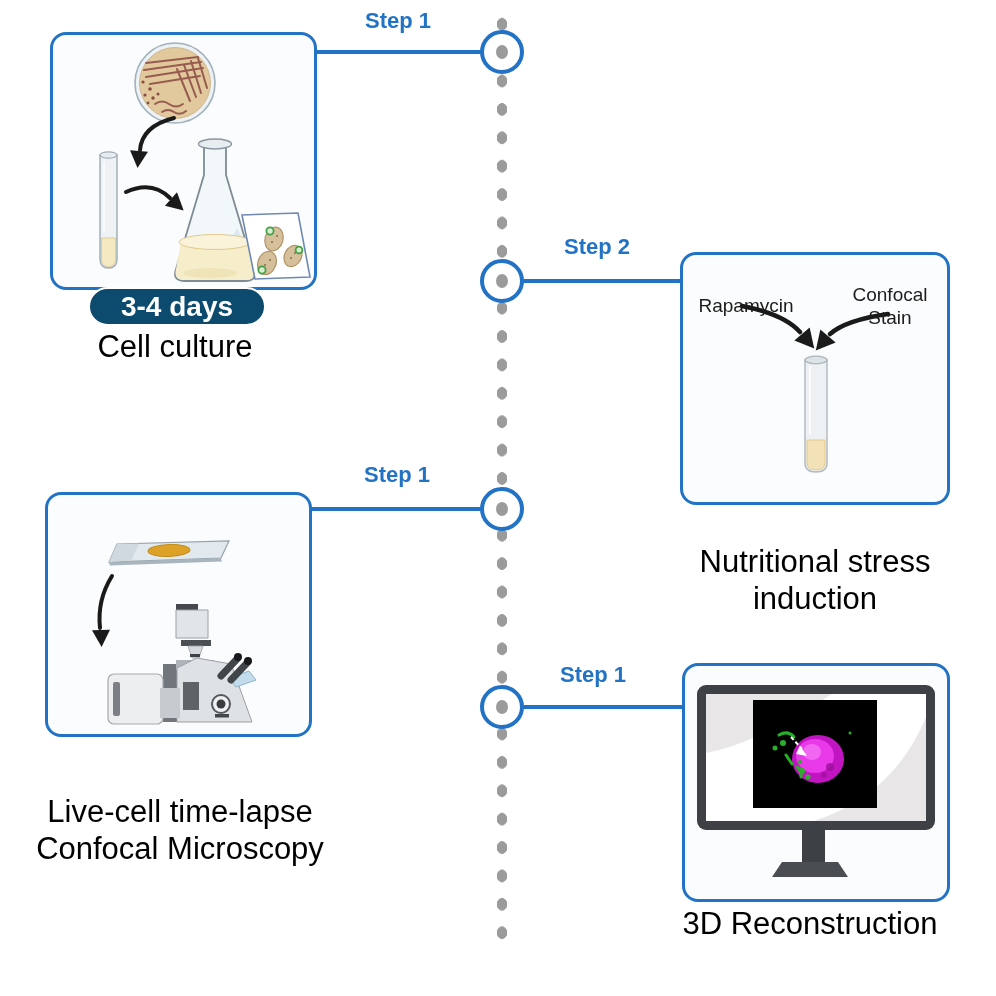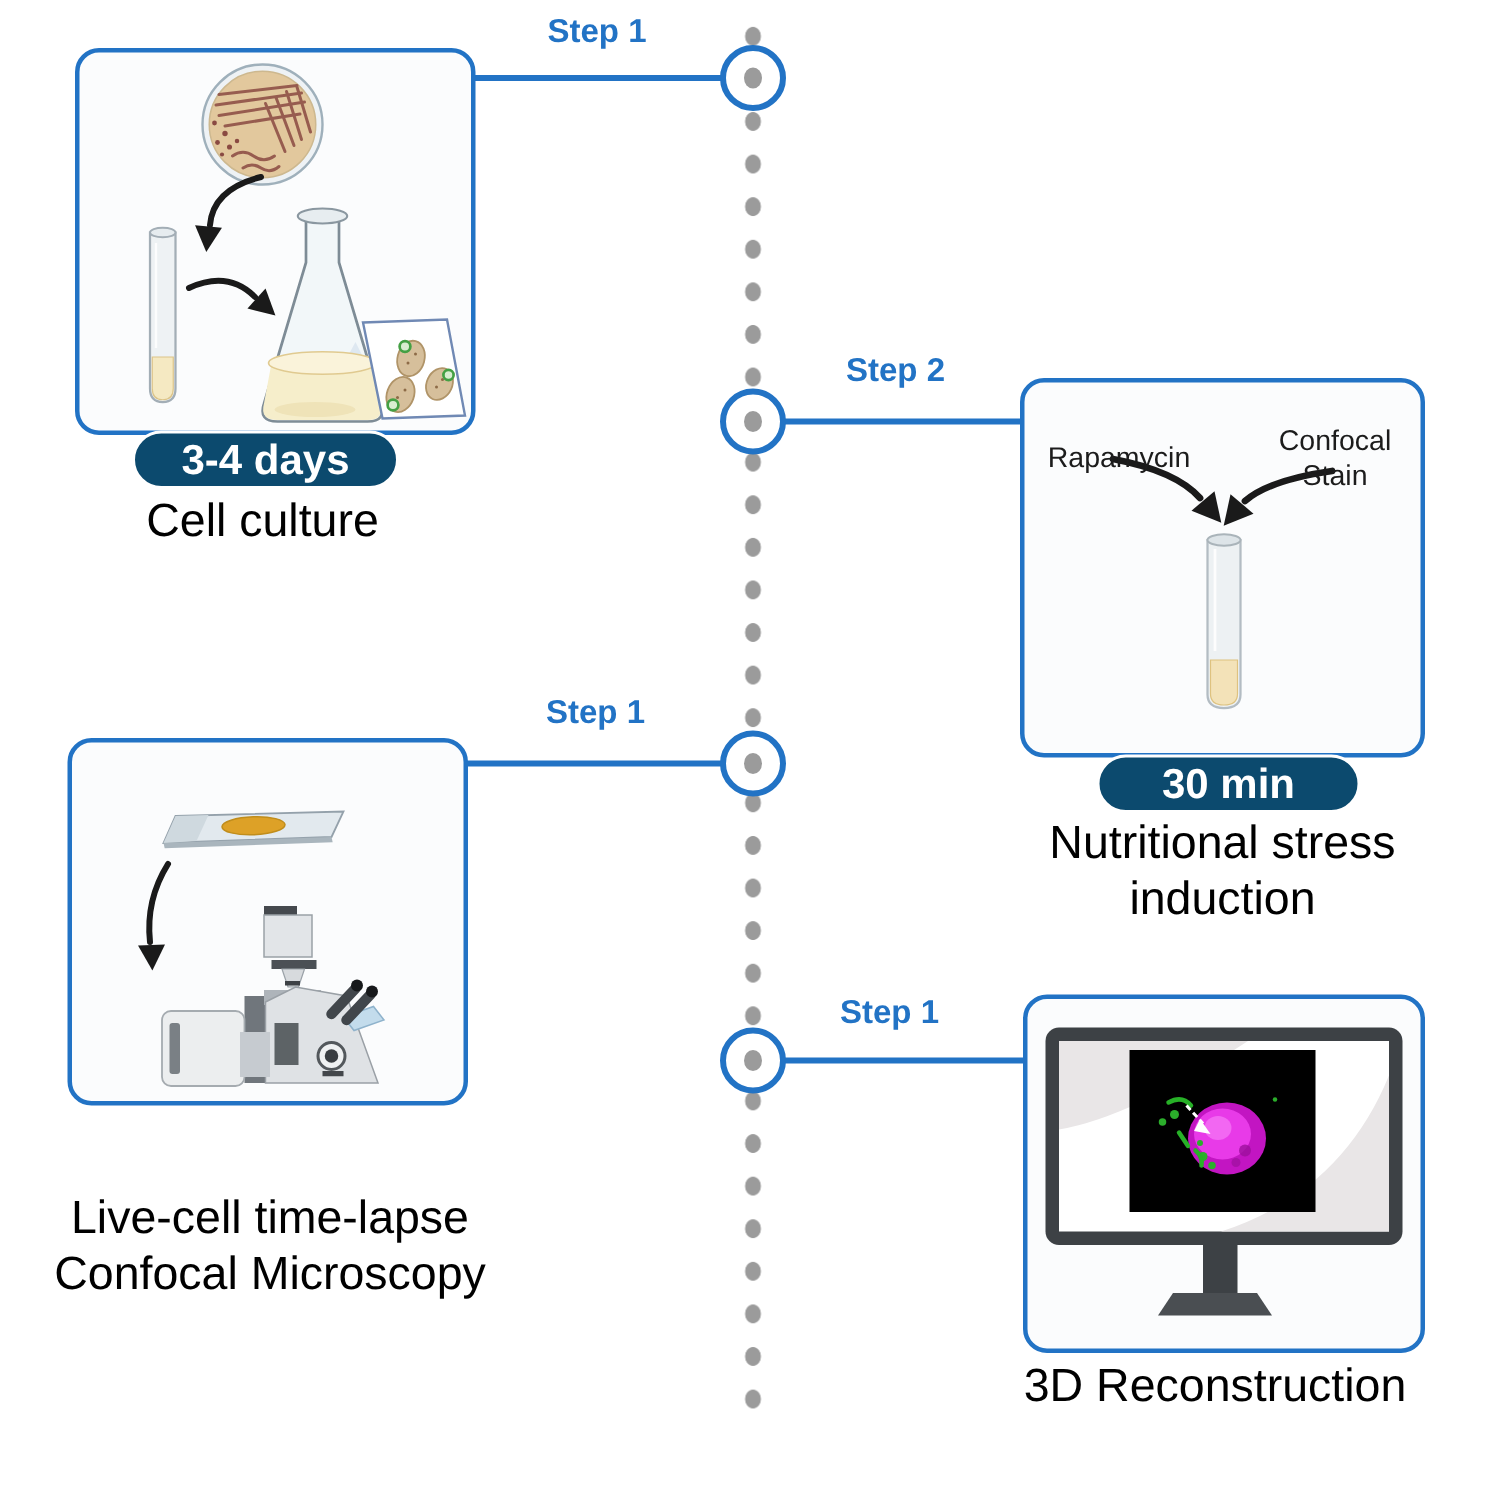--- a/index.html
+++ b/index.html
@@ -245,21 +245,20 @@
       <line x1="109" y1="74" x2="120" y2="86" stroke="#ffffff" stroke-width="2" stroke-dasharray="4 2.5"></line>
       <polygon points="118,83 125,93 114,91" fill="#ffffff"></polygon>
     </g>
   </svg>
 
   <div class="reagent-label" style="left:686px;top:294px;width:120px;">Rapamycin</div>
   <div class="reagent-label" style="left:830px;top:283px;width:120px;">Confocal</div>
   <div class="reagent-label" style="left:830px;top:306px;width:120px;">Stain</div>
 
   <div class="badge" style="left:88px;top:287px;width:174px;">3-4 days</div>
-  <div class="badge" style="left:731px;top:503px;width:172px;">30 min</div>
 
   <div class="caption" style="left:40px;top:328px;width:270px;">Cell culture</div>
   <div class="caption" style="left:680px;top:580px;width:270px;">induction</div>
   <div class="caption" style="left:680px;top:543px;width:270px;">Nutritional stress</div>
   <div class="caption" style="left:20px;top:830px;width:320px;">Confocal Microscopy</div>
   <div class="caption" style="left:20px;top:793px;width:320px;">Live-cell time-lapse</div>
   <div class="caption" style="left:660px;top:905px;width:300px;">3D Reconstruction</div>
 
 </div>
 

